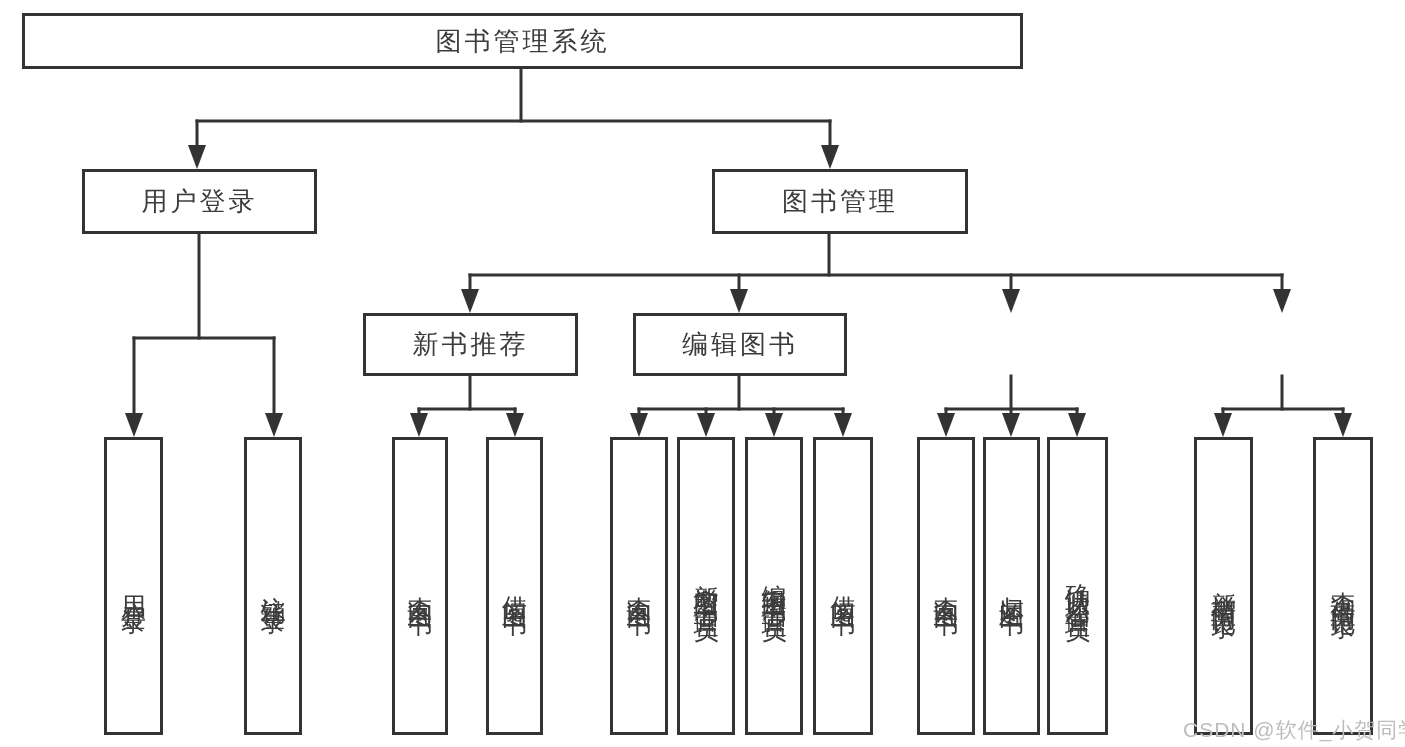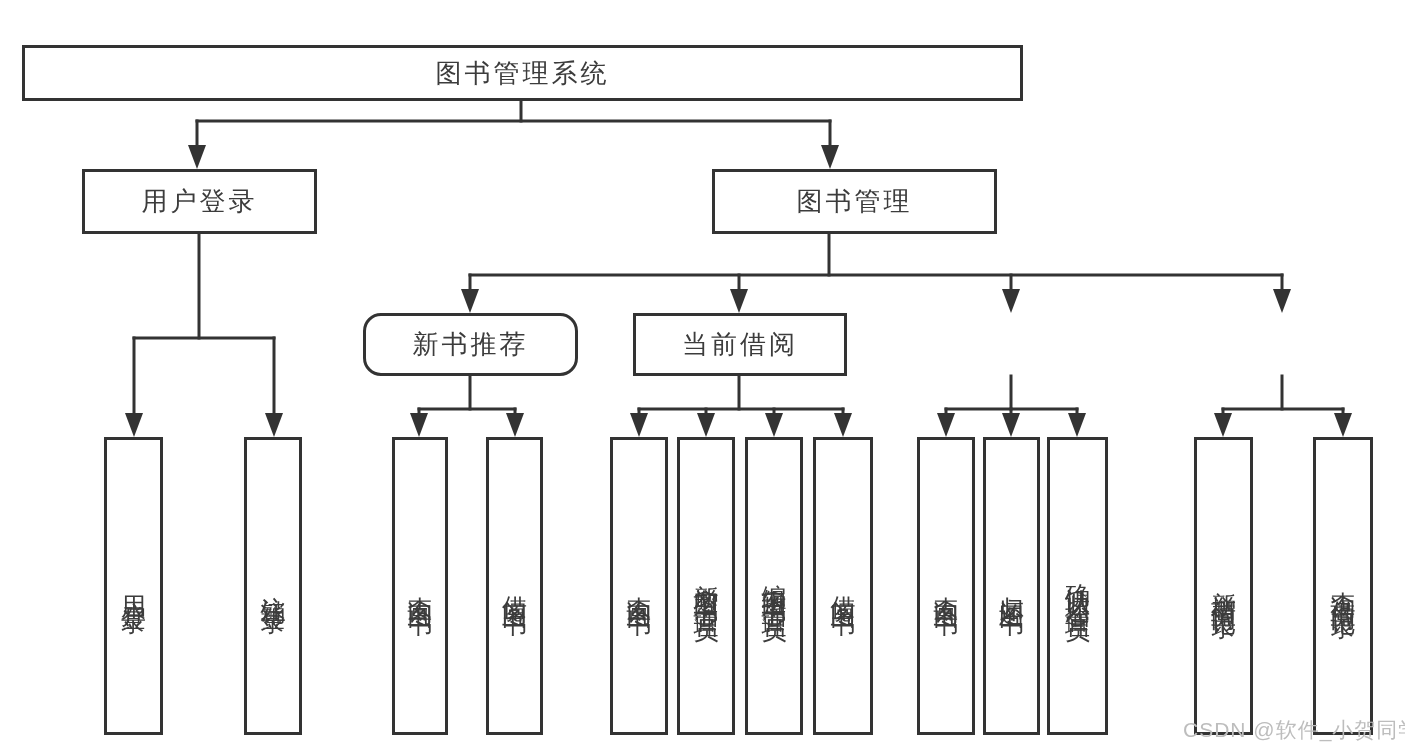--- a/index.html
+++ b/index.html
@@ -114,36 +114,36 @@
       <polygon points="774,437 765,413 783,413"></polygon>
       <polygon points="843,437 834,413 852,413"></polygon>
       <polygon points="946,437 937,413 955,413"></polygon>
       <polygon points="1011,437 1002,413 1020,413"></polygon>
       <polygon points="1077,437 1068,413 1086,413"></polygon>
       <polygon points="1223,437 1214,413 1232,413"></polygon>
       <polygon points="1343,437 1334,413 1352,413"></polygon>
     </g>
   </svg>
 
-  <div class="box h" style="left:22px; top:13px; width:1001px; height:56px;margin-top:32px;">
+  <div class="box h" style="left:22px; top:13px; width:1001px; height:56px;">
     <span>图书管理系统</span>
   </div>
 
   <div class="box h" style="left:82px; top:169px; width:235px; height:65px;">
     <span>用户登录</span>
   </div>
-  <div class="box h" style="left:712px; top:169px; width:285px; height:65px;">
+  <div class="box h" style="left:712px; top:169px; width:256px; height:65px;">
     <span>图书管理</span>
   </div>
 
-  <div class="box h" style="left:363px; top:313px; width:215px; height:63px;border-radius:18px;">
+  <div class="box h" style="left:363px; top:313px; width:215px; height:63px;">
     <span>新书推荐</span>
   </div>
   <div class="box h" style="left:633px; top:313px; width:214px; height:63px;">
-    <span>当前借阅</span>
+    <span>编辑图书</span>
   </div>
 
   <div class="box v" style="left:104px; top:437px; width:59px; height:298px;">
     <span>用户登录</span>
   </div>
   <div class="box v" style="left:244px; top:437px; width:58px; height:298px;">
     <span>注销登录</span>
   </div>
 
   <div class="box v" style="left:392px; top:437px; width:56px; height:298px;">

